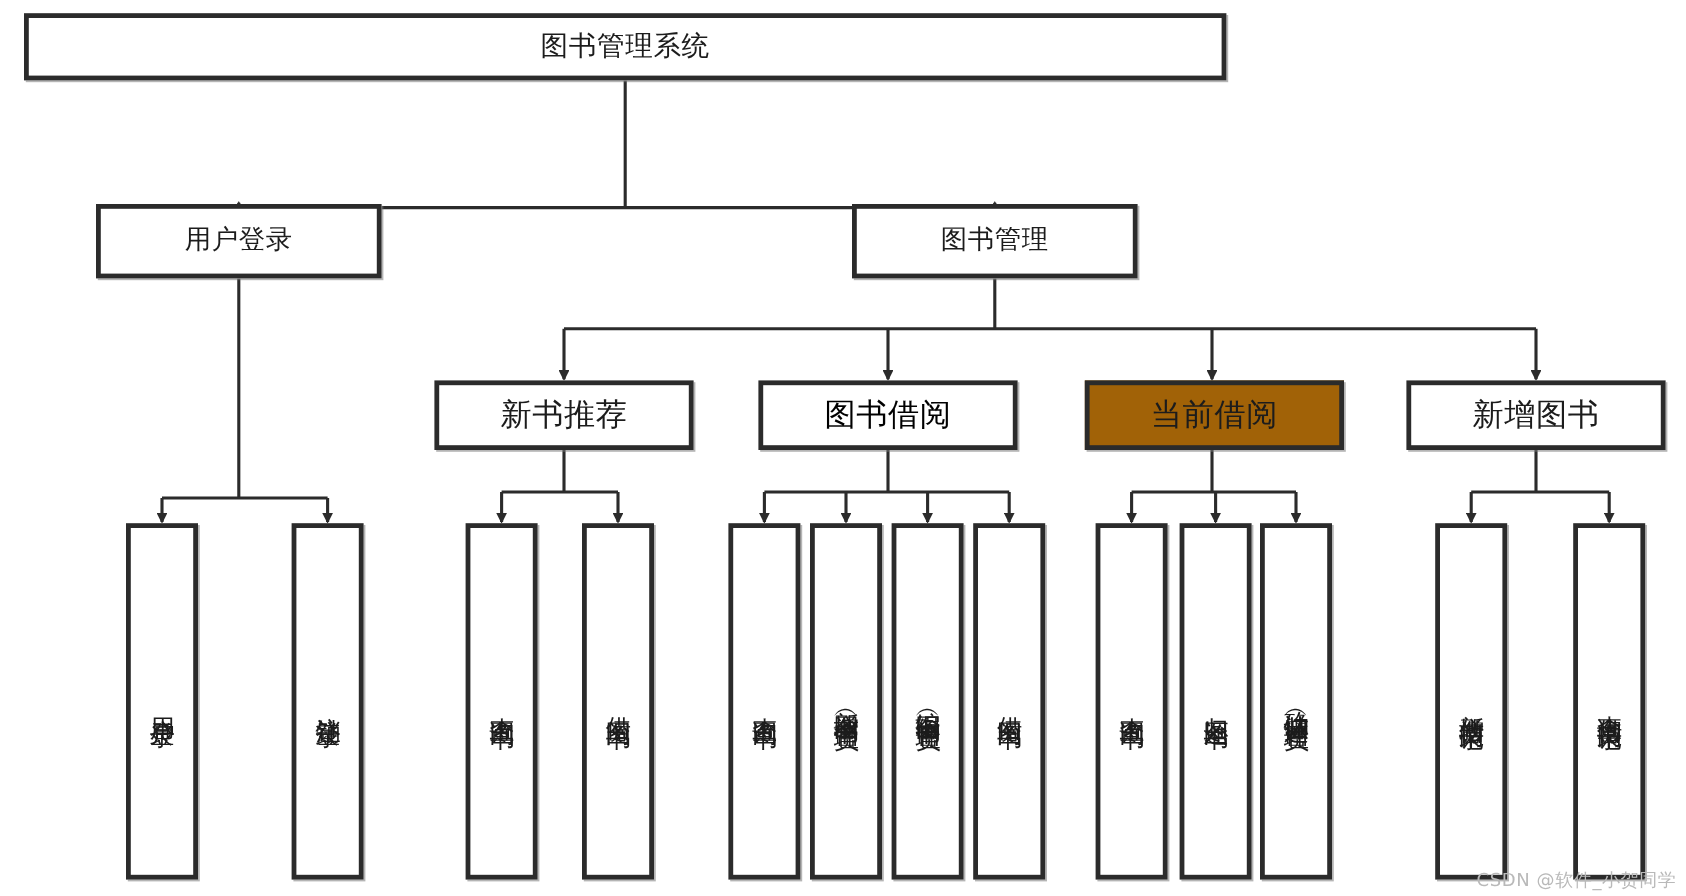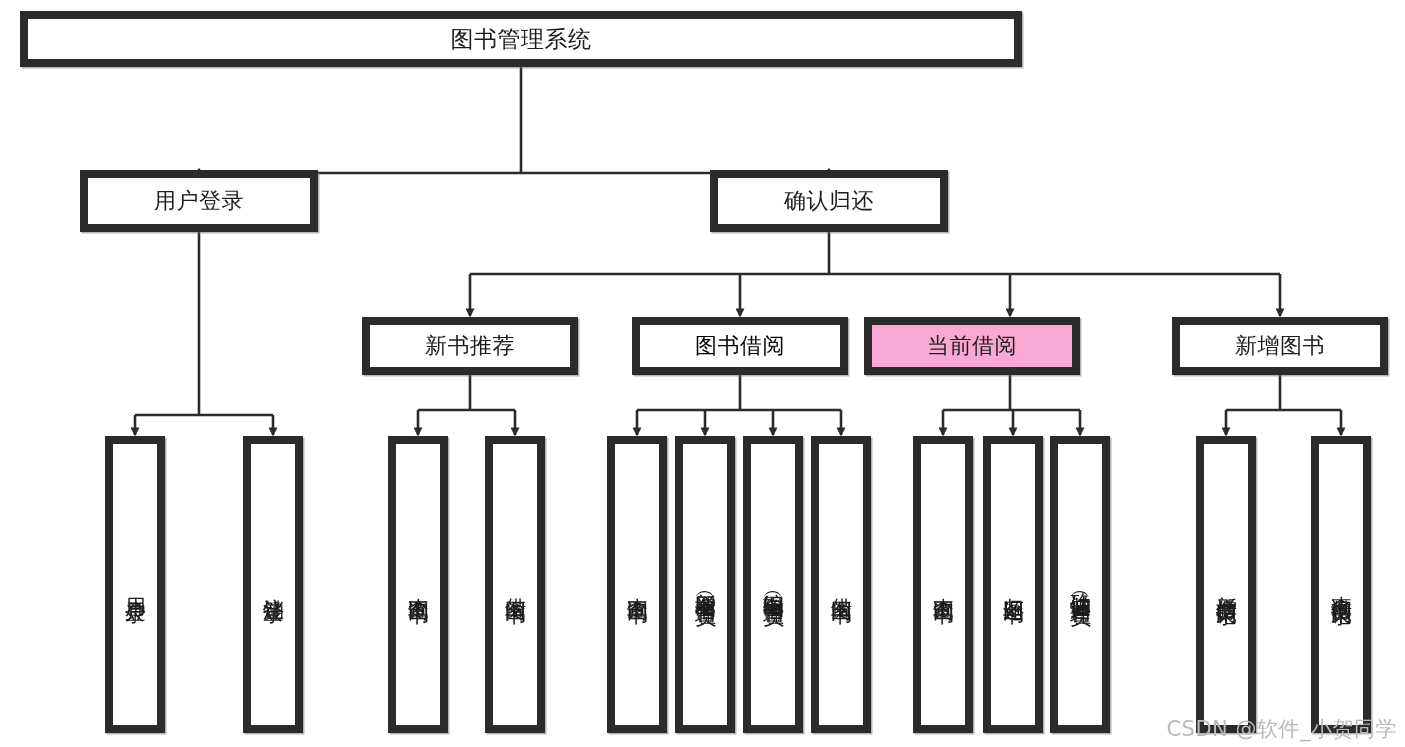--- a/index.html
+++ b/index.html
@@ -25,21 +25,21 @@
     left: 0;
     top: 0;
     width: 1405px;
     height: 747px;
     pointer-events: none;
   }
   .node {
     position: absolute;
     box-sizing: border-box;
     background: #ffffff;
-    border: 8px solid #3b82f6;
+    border: 4px solid #3b82f6;
     box-shadow: 1.5px 1.5px 0 rgba(120,120,120,0.55);
     display: flex;
     align-items: center;
     justify-content: center;
     overflow: hidden;
   }
   .node-label {
     color: #1c1c1c;
     font-size: 22px;
     line-height: 1.08;
@@ -51,26 +51,26 @@
     writing-mode: vertical-rl;
     text-orientation: upright;
     font-size: 21px;
     line-height: 1.18;
     letter-spacing: 2px;
     white-space: normal;
     max-height: 280px;
   }
   .node.level-0 .node-label { font-size: 23px; }
   .node.level-1 .node-label { font-size: 22px; }
-  .node.level-2 .node-label { font-size: 22px; }
+  .node.level-2 .node-label { font-size: 26px; }
   #watermark {
     position: absolute;
     right: 8px;
     bottom: 4px;
-    font-size: 21px;
+    font-size: 15px;
     color: #b9b9b9;
     letter-spacing: 0.5px;
     white-space: nowrap;
     user-select: none;
   }
 </style>
 </head>
 <body>
 
 <div id="diagram-root">
@@ -117,29 +117,29 @@
       </g>
   </svg>
   <div id="node-layer">
       <div class="node level-0" style="left: 20px; top: 11px; width: 1002px; height: 56px; border-color: rgb(43, 43, 43); background: rgb(255, 255, 255);">
         <span class="node-label" style="color: rgb(28, 28, 28);">图书管理系统</span>
       </div>
       <div class="node level-1" style="left: 80px; top: 170px; width: 238px; height: 62px; border-color: rgb(43, 43, 43); background: rgb(255, 255, 255);">
         <span class="node-label" style="color: rgb(28, 28, 28);">用户登录</span>
       </div>
       <div class="node level-1" style="left: 710px; top: 170px; width: 238px; height: 62px; border-color: rgb(43, 43, 43); background: rgb(255, 255, 255);">
-        <span class="node-label" style="color: rgb(28, 28, 28);">确认归还</span>
+        <span class="node-label" style="color: rgb(28, 28, 28);">图书管理</span>
       </div>
       <div class="node level-2" style="left: 362px; top: 317px; width: 216px; height: 58px; border-color: rgb(43, 43, 43); background: rgb(255, 255, 255);">
         <span class="node-label" style="color: rgb(28, 28, 28);">新书推荐</span>
       </div>
       <div class="node level-2" style="left: 632px; top: 317px; width: 216px; height: 58px; border-color: rgb(43, 43, 43); background: rgb(255, 255, 255);">
         <span class="node-label" style="color: #000000;">图书借阅</span>
       </div>
-      <div class="node level-2" style="left: 864px; top: 317px; width: 216px; height: 58px; border-color: rgb(43, 43, 43); background: #f9a8d4;">
+      <div class="node level-2" style="left: 904px; top: 317px; width: 216px; height: 58px; border-color: rgb(43, 43, 43); background: #a16207;">
         <span class="node-label" style="color: rgb(28, 28, 28);">当前借阅</span>
       </div>
       <div class="node level-2" style="left: 1172px; top: 317px; width: 216px; height: 58px; border-color: rgb(43, 43, 43); background: rgb(255, 255, 255);">
         <span class="node-label" style="color: rgb(28, 28, 28);">新增图书</span>
       </div>
       <div class="node level-3 vertical" style="left: 105px; top: 436px; width: 60px; height: 297px; border-color: rgb(43, 43, 43); background: rgb(255, 255, 255);">
         <span class="node-label" style="color: rgb(28, 28, 28);">用户登录</span>
       </div>
       <div class="node level-3 vertical" style="left: 243px; top: 436px; width: 60px; height: 297px; border-color: rgb(43, 43, 43); background: rgb(255, 255, 255);">
         <span class="node-label" style="color: rgb(28, 28, 28);">注销登录</span>

